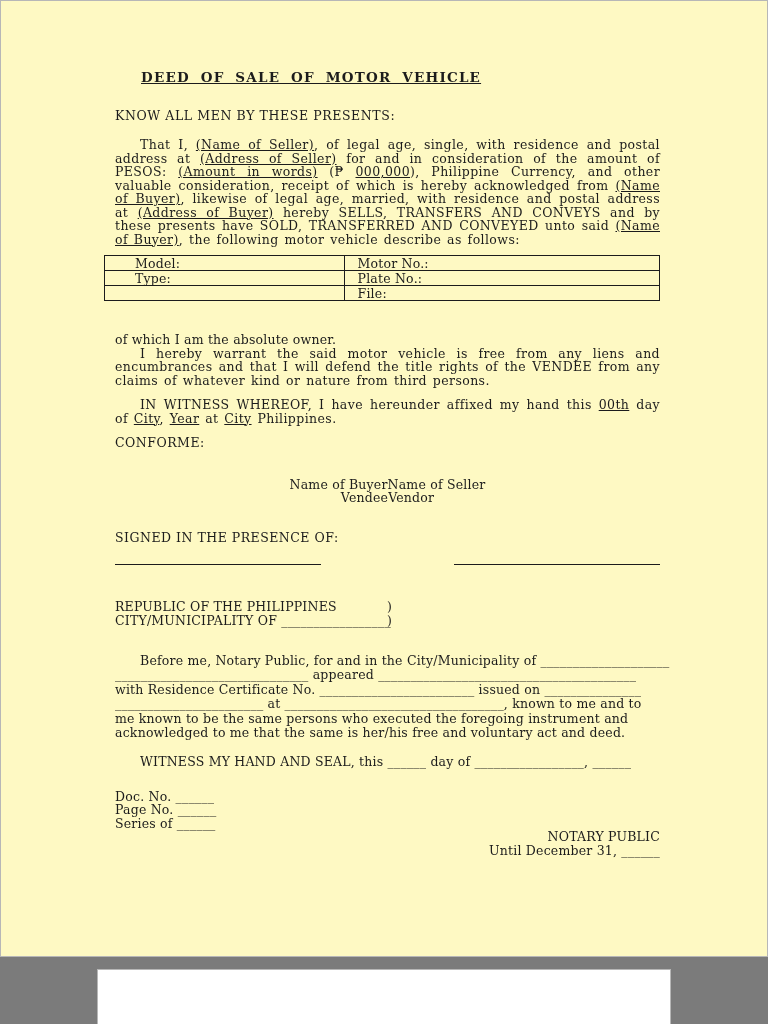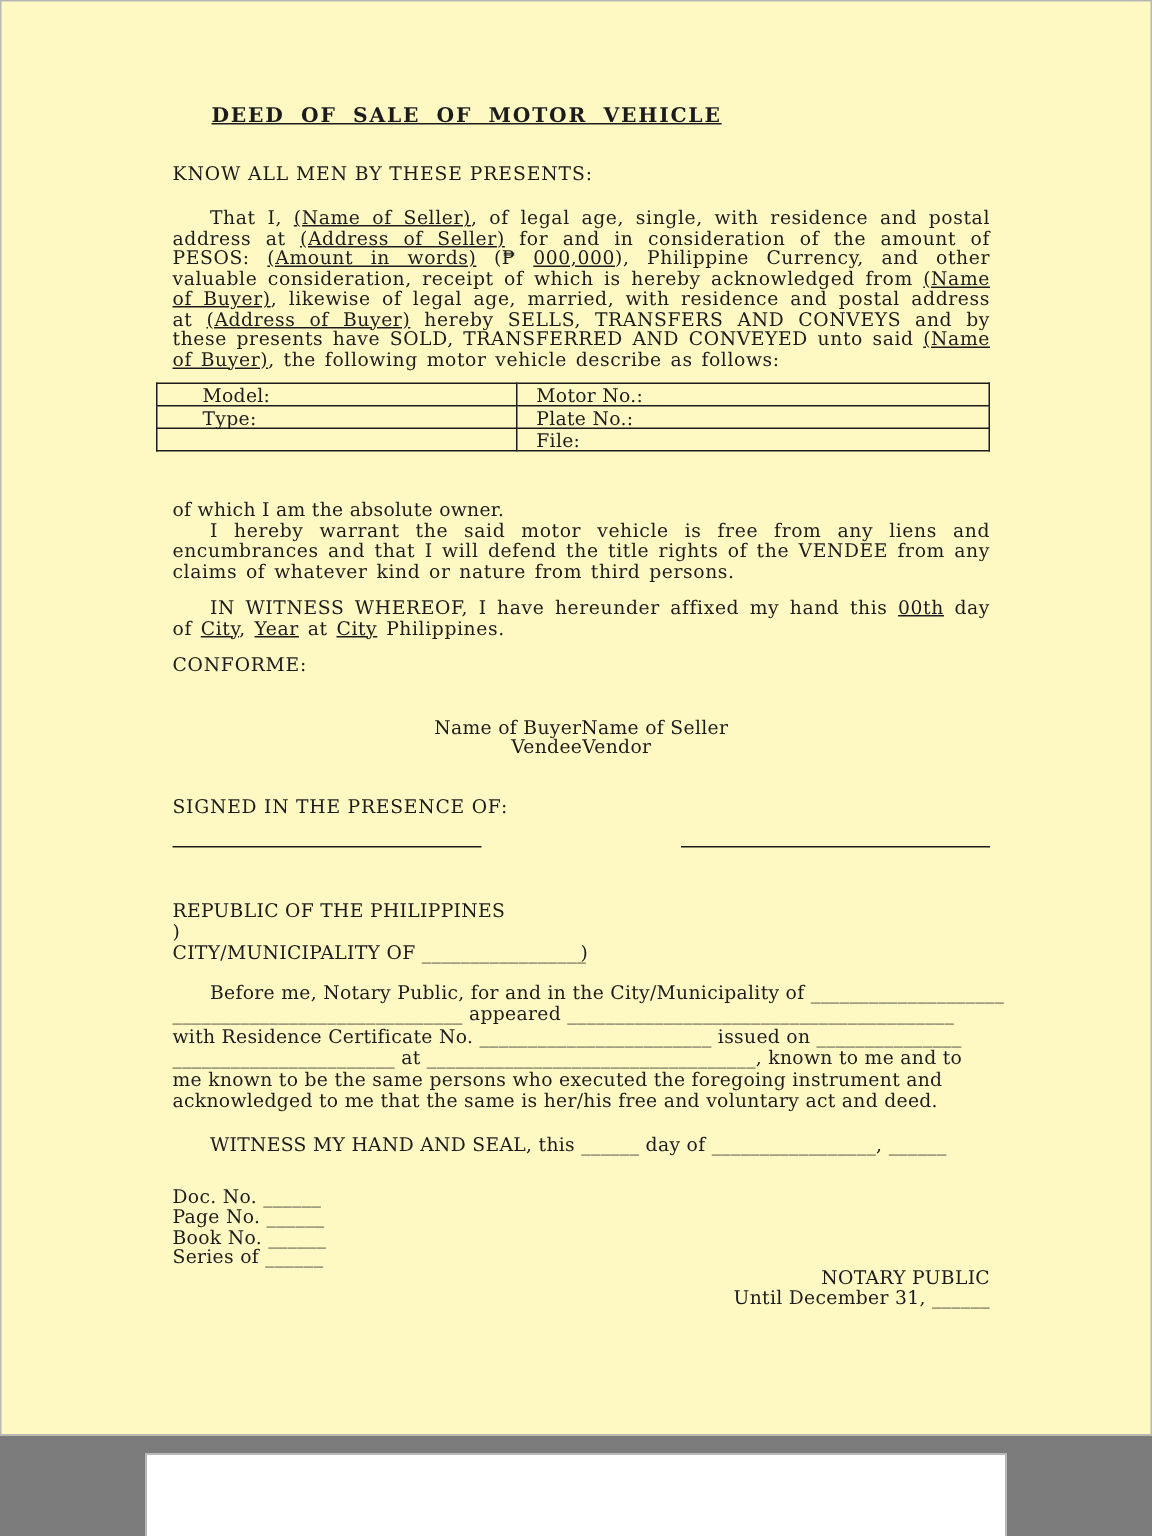--- a/index.html
+++ b/index.html
@@ -71,23 +71,23 @@
   .owner-line { margin-top: 32px; }
   .warr { text-indent: 25px; }
   .wit { margin-top: 11px; text-indent: 25px; }
   .conforme { margin-top: 11px; letter-spacing: 0.5px; }
   .names { display: flex; justify-content: center; margin-top: 28px; }
   .roles { margin-top: 0; }
   .presence { margin-top: 26px; letter-spacing: 0.5px; }
   .sig-row { margin-top: 20px; display: flex; justify-content: space-between; }
   .sig-line { width: 206px; height: 0; border-bottom: 1.3px solid #1c1c1c; }
   .nh { display: flex; line-height: 14px; white-space: pre; }
-  .nh-first { margin-top: 35px; flex-direction: column; }
+  .nh-first { margin-top: 35px; }
   .nhl { display: inline-block; width: 272px; }
-  .notary-body { margin-top: 13px; line-height: 14.4px; }
+  .notary-body { margin-top: 26px; line-height: 14.4px; }
   .bl { white-space: pre; }
   .indent { padding-left: 25px; }
   .seal-line { margin-top: 15px; padding-left: 25px; white-space: pre; }
   .docnos { margin-top: 21px; line-height: 13.4px; }
   .right-block { text-align: right; line-height: 13.5px; }
 </style>
 </head>
 <body>
 
 <div class="viewport">
@@ -157,21 +157,20 @@
         <div class="bl">_______________________ at __________________________________, known to me and to</div>
         <div class="bl">me known to be the same persons who executed the foregoing instrument and</div>
         <div class="bl">acknowledged to me that the same is her/his free and voluntary act and deed.</div>
       </div>
 
       <div class="seal-line">WITNESS MY HAND AND SEAL, this ______ day of _________________, ______</div>
 
       <div class="docnos">
         <div>Doc. No. ______</div>
         <div>Page No. ______</div>
-        <div>Book No. ______</div>
         <div>Series of ______</div>
       </div>
 
       <div class="right-block">
         <div>NOTARY PUBLIC</div>
         <div>Until December 31, ______</div>
       </div>
 
     </div>
   </div>

